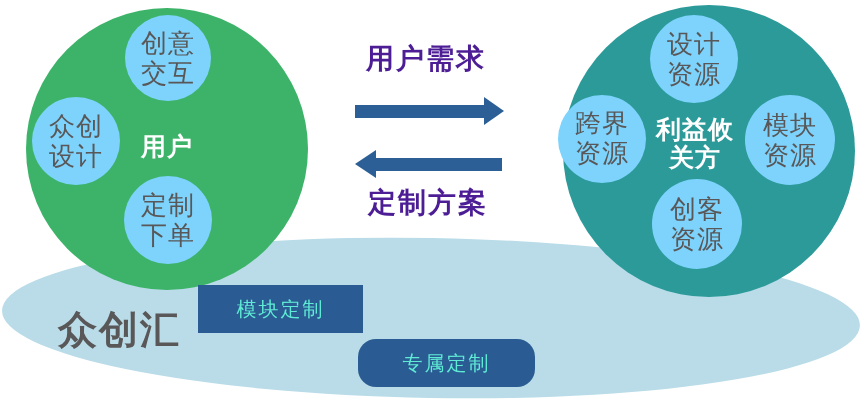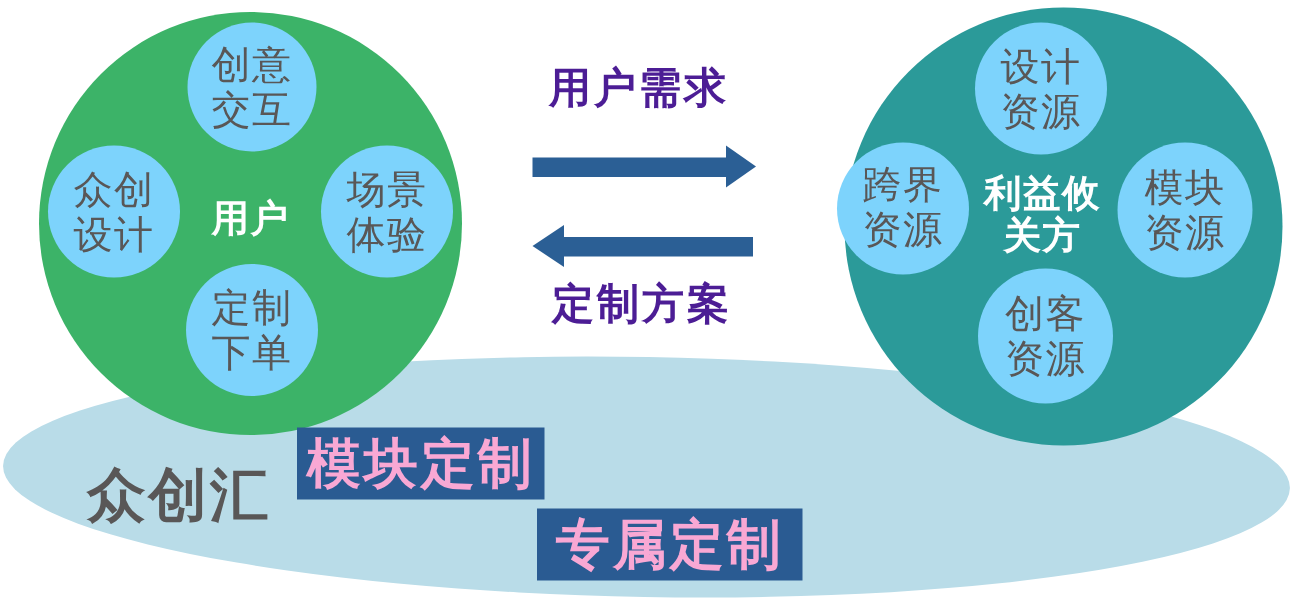--- a/index.html
+++ b/index.html
@@ -34,32 +34,31 @@
     top: 303px;
     font-size: 39px;
     font-weight: bold;
     color: #595757;
     letter-spacing: 2px;
     z-index: 3;
   }
   .custom-box {
     position: absolute;
     background: #2a5b92;
-    color: #f9a8d4;
-    font-size: 36px;
+    color: #5eead4;
+    font-size: 20px;
     letter-spacing: 2px;
     display: flex;
     align-items: center;
     justify-content: center;
     z-index: 3;
-    font-weight: bold;
   }
   .box-module { left: 198px; top: 285px; width: 165px; height: 48px; }
   .box-crowd  { left: 523px; top: 287px; width: 164px; height: 46px; }
-  .box-exclusive { left: 358px; top: 339px; width: 177px; height: 48px; }
+  .box-exclusive { left: 358px; top: 339px; width: 177px; height: 48px; border-radius: 18px; }
 
   
   .big-circle {
     position: absolute;
     border-radius: 50%;
     z-index: 2;
   }
   .circle-user {
     left: 26px;
     top: 8px;
@@ -163,22 +162,20 @@
 
   <div class="platform-ellipse"></div>
   <div class="platform-name">众创汇</div>
 
   <div class="big-circle circle-user">
     <div class="center-label">用户</div>
     <div class="satellite sat-top">创意
 交互</div>
     <div class="satellite sat-left">众创
 设计</div>
-    <div class="satellite sat-right">场景
-体验</div>
     <div class="satellite sat-bottom">定制
 下单</div>
   </div>
 
   <div class="big-circle circle-stakeholder">
     <div class="center-label">利益攸
 关方</div>
     <div class="satellite sat-top">设计
 资源</div>
     <div class="satellite sat-left">跨界

